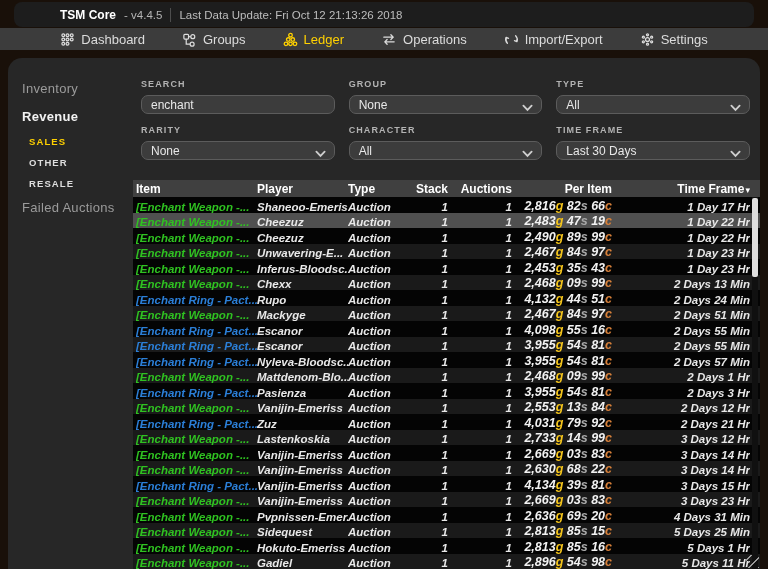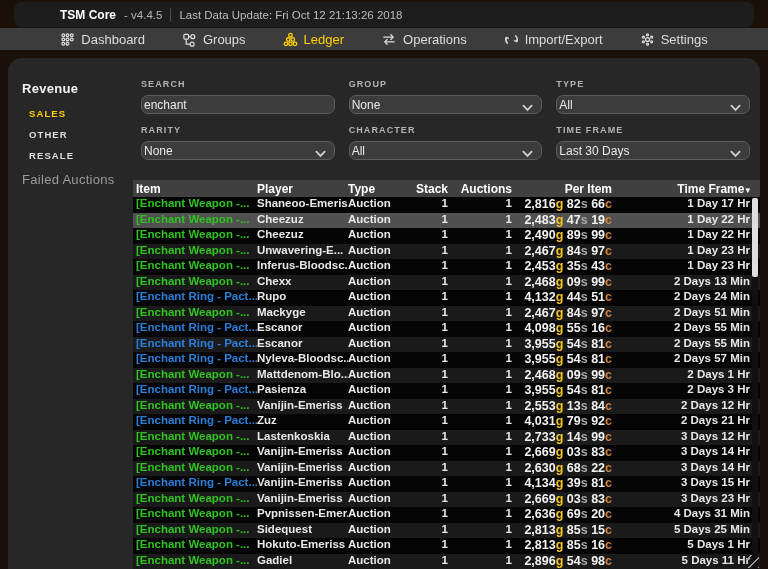--- a/index.html
+++ b/index.html
@@ -49,36 +49,36 @@
   .side-sub{padding:5px 0 5px 21px;font-size:9.5px;font-weight:bold;letter-spacing:1.1px;color:#dedede;cursor:pointer}
   .side-sub.active{color:var(--accent,#f5c51c)}
   .content{position:absolute;left:125px;top:0;right:0;height:100%}
   
   .filters{padding:21px 10px 0 8px}
   .filter-row{display:flex;gap:14px;margin-bottom:11px}
   .filter{flex:1;min-width:0}
   .filter-label{display:block;font-size:9px;font-weight:bold;letter-spacing:1.1px;color:#b3b3b3;margin-bottom:6px}
   .text-input,.select{
     position:relative;height:19px;background:#3c3c3c;border:1px solid #5c5c5c;border-radius:7px;
-    display:flex;align-items:center;padding:0 2px;font-size:12px;color:#e8e8e8;box-sizing:border-box;width:100%;
+    display:flex;align-items:center;padding:0 9px;font-size:12px;color:#e8e8e8;box-sizing:border-box;width:100%;
   }
   input.text-input{outline:none;font-family:inherit}
   .select{cursor:pointer}
   .select .chev{position:absolute;right:8px;top:5px}
   
   .table{position:absolute;left:0;right:0;top:122px;bottom:0}
   .thead{
     display:flex;align-items:center;background:#404040;height:17px;
     font-size:12px;font-weight:bold;color:#ffffff;padding:0 10px 0 3px;
   }
   .tbody{position:absolute;left:0;right:0;top:17px;bottom:0}
   .tr{
-    display:flex;align-items:flex-start;height:15.5px;box-sizing:border-box;
+    display:flex;align-items:flex-end;height:15.5px;box-sizing:border-box;
     font-size:11.5px;font-weight:600;color:#e8e8e8;padding:0 10px 0 3px;
-    background:#040404;cursor:pointer;
+    background:#040404;cursor:pointer;font-style:italic;
   }
   .tr.alt{background:#1a1a1a}
   .tr.selected{background:var(--selected,#505050)}
   .td,.th{white-space:nowrap;overflow:hidden}
   .c-item{width:121px}
   .c-player{width:91px}
   .c-type{width:60px}
   .c-stack{width:40px;text-align:right}
   .c-auctions{width:64px;text-align:right}
   .c-per{width:100px;text-align:right}
@@ -180,20 +180,21 @@
           <circle cx="3.6" cy="5.5" r="1.1"></circle>
         </svg>
       </span>
       <span class="nav-label">Settings</span>
     </div>
   </div>
 
 <div class="main">
 
   <div class="sidebar">
+      <div class="side-item">Inventory</div>
       <div class="side-item active-main">Revenue</div>
       <div class="side-sub active">SALES</div>
       <div class="side-sub">OTHER</div>
       <div class="side-sub">RESALE</div>
       <div class="side-item">Failed Auctions</div>
     </div>
 
   <div class="content">
 
     <div class="filters">

